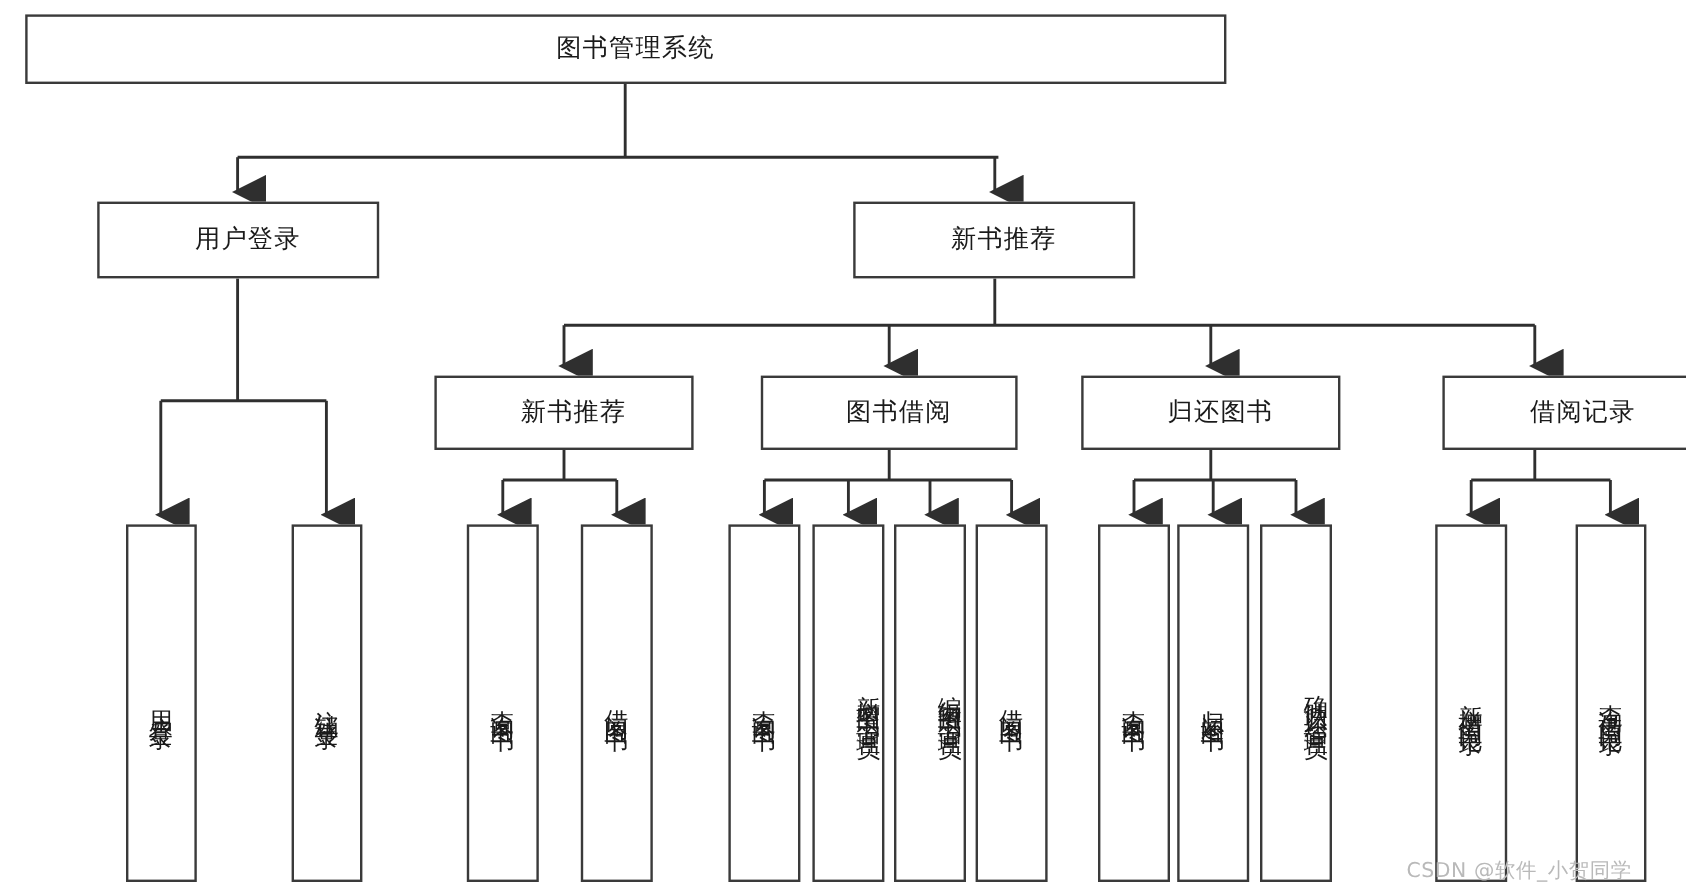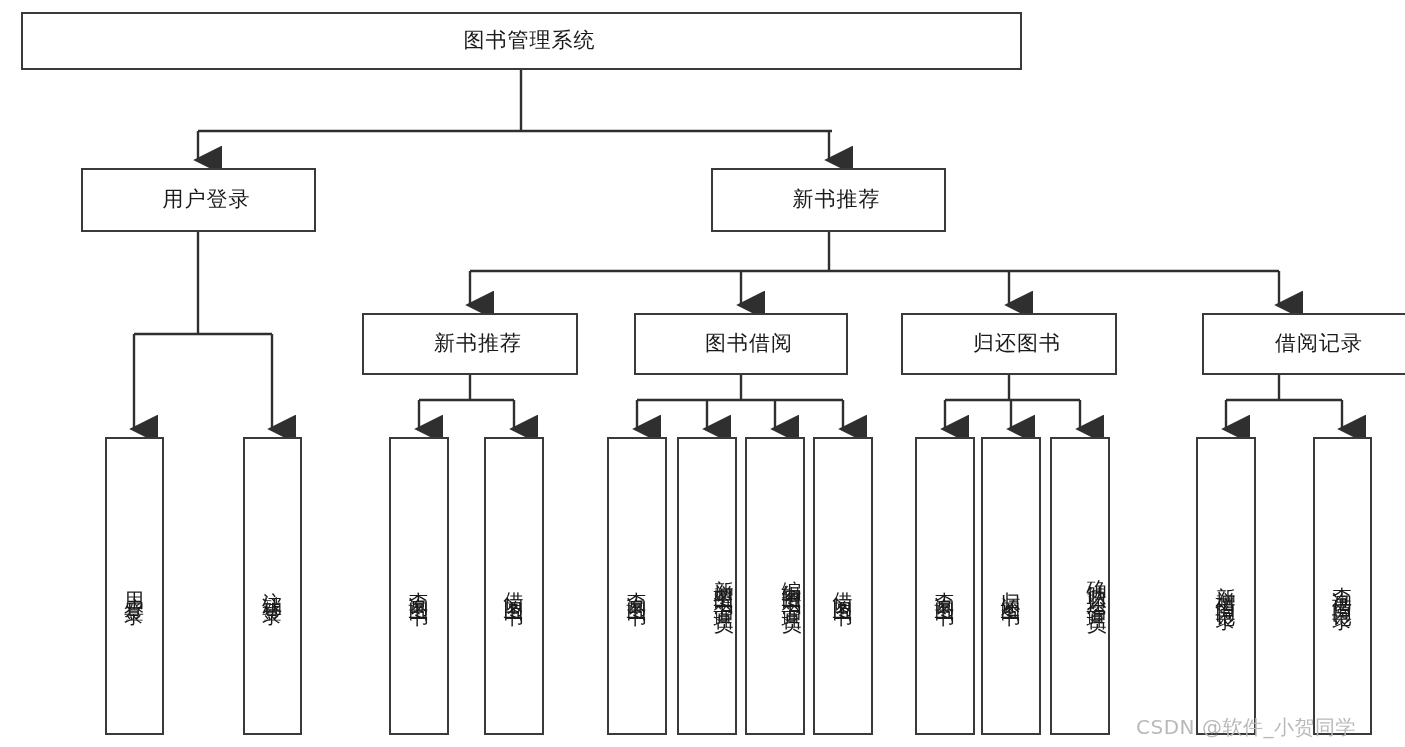--- a/index.html
+++ b/index.html
@@ -48,23 +48,23 @@
     font-size: 20px;
     letter-spacing: 5px;
     line-height: 1.1;
     padding: 6px 0;
   }
   .node.vertical.top-align {
     align-items: flex-start;
   }
   .watermark {
     position: absolute;
-    left: 1136px;
+    left: 1172px;
     top: 714px;
-    font-size: 20px;
+    font-size: 17px;
     color: #b9b9b9;
     white-space: nowrap;
     letter-spacing: 0.5px;
   }
 </style>
 </head>
 <body>
 
 <div id="canvas">
 

